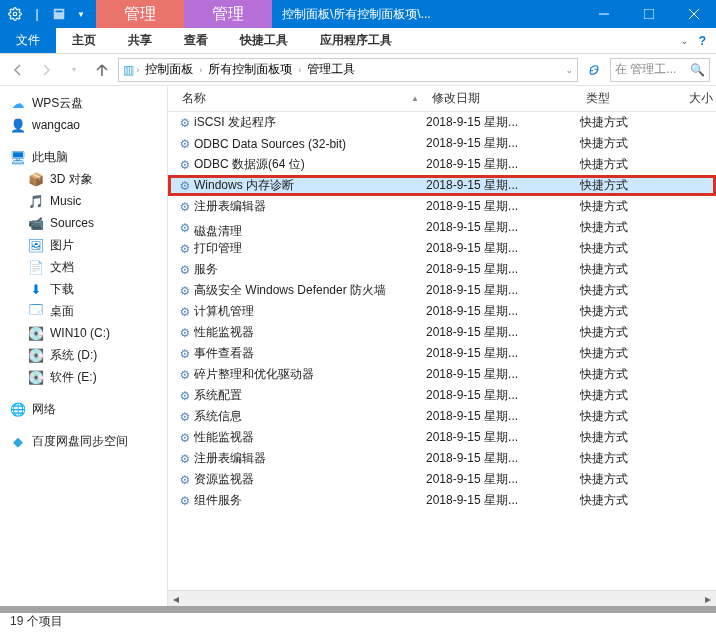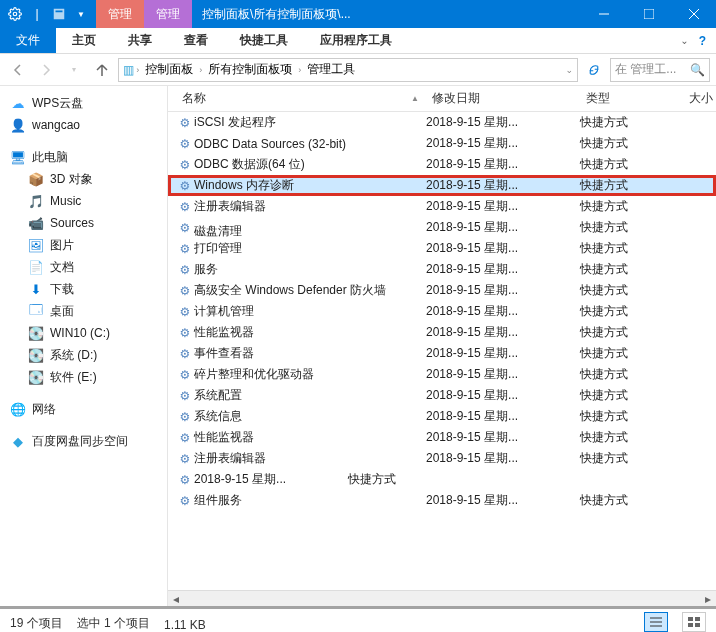--- a/index.html
+++ b/index.html
@@ -2,21 +2,21 @@
 <html><head>
 <meta charset="utf-8">
 <style>
 * { margin: 0; padding: 0; box-sizing: border-box; font-family: "Microsoft YaHei", "Segoe UI", sans-serif; font-size: 12px; }
 body { width: 716px; height: 632px; background: #fff; overflow: hidden; display: flex; flex-direction: column; }
 
 .titlebar { height: 28px; background: #0078d7; display: flex; align-items: center; color: #fff; }
 .titlebar .qat { display: flex; align-items: center; padding: 0 4px; height: 100%; }
 .titlebar .qat span { width: 22px; height: 100%; display: flex; align-items: center; justify-content: center; cursor: pointer; }
 .titlebar .context-tabs { display: flex; height: 100%; }
-.titlebar .ctab { padding: 0 12px; display: flex; align-items: center; color: #fff; font-size: 12px; }
+.titlebar .ctab { padding: 0 28px; display: flex; align-items: center; color: #fff; font-size: 16px; }
 .titlebar .ctab.t1 { background: #e8746b; }
 .titlebar .ctab.t2 { background: #b56fd6; }
 .titlebar .title { flex: 1; padding: 0 10px; white-space: nowrap; overflow: hidden; text-overflow: ellipsis; }
 .titlebar .winbtns { display: flex; height: 100%; }
 .titlebar .winbtn { width: 45px; display: flex; align-items: center; justify-content: center; cursor: pointer; }
 
 .ribbon { height: 26px; background: #fff; display: flex; align-items: stretch; border-bottom: 1px solid #ddd; }
 .ribbon .file { background: #0078d7; color: #fff; padding: 0 16px; display: flex; align-items: center; cursor: pointer; }
 .ribbon .tab { padding: 0 16px; display: flex; align-items: center; color: #333; cursor: pointer; font-weight: bold; }
 .ribbon .spacer { flex: 1; }
@@ -44,21 +44,21 @@
 .c-name { flex: 0 0 250px; display:flex; align-items:center; gap:4px;}
 .c-date { flex: 0 0 120px; }
 .c-type { flex: 0 0 80px; margin-left: 34px; }
 .c-size { flex: 0 0 60px; text-align:right;}
 
 .rows { flex: 1; overflow-y: auto; overflow-x: auto; }
 .row { height: 21px; display: flex; align-items: center; padding-left: 8px; cursor: pointer; color: #222; }
 .row.highlighted { outline: 3px solid #d93025; outline-offset: -3px; background: #cce8ff; }
 .row .icon { width: 18px; height: 16px; display: flex; align-items: center; justify-content: center; font-size: 12px; }
 
-.status { height: 26px; border-top: 3px solid #a3a3a3; display: flex; align-items: flex-end; padding: 0 10px; gap: 14px; color: #333; }
+.status { height: 26px; border-top: 7px solid #a3a3a3; display: flex; align-items: flex-start; padding: 0 10px; gap: 14px; color: #333; flex-direction: column; }
 .status .spacer { flex: 1; }
 .status .viewbtn { width: 24px; height: 20px; border: 1px solid #ccc; display:flex; align-items:center; justify-content:center; cursor:pointer; }
 .status .viewbtn.active { background: #cce8ff; border-color:#0078d7; }
 
 svg { display: block; }
 .scrollbar-h { height:16px; background:#f0f0f0; border-top:1px solid #ddd; display:flex; align-items:center; }
 .scrollbar-h .arrow{ width:16px; height:16px; display:flex; align-items:center; justify-content:center; color:#666;}
 .scrollbar-h .track{ flex:1; height:16px; position:relative;}
 </style>
 </head>
@@ -338,20 +338,21 @@
           <span class="c-type">快捷方式</span>
         </div>
         <div class="row">
           <span class="icon" style="color: rgb(90, 138, 194);">⚙</span>
           <span class="c-name" style="flex: 0 0 232px;">注册表编辑器</span>
           <span class="c-date">2018-9-15 星期...</span>
           <span class="c-type">快捷方式</span>
         </div>
         <div class="row">
           <span class="icon" style="color: rgb(90, 138, 194);">⚙</span>
+          <span class="c-name" style="flex: 0 0 232px;">资源监视器</span>
           <span class="c-date">2018-9-15 星期...</span>
           <span class="c-type">快捷方式</span>
         </div>
         <div class="row">
           <span class="icon" style="color: rgb(90, 138, 194);">⚙</span>
           <span class="c-name" style="flex: 0 0 232px;">组件服务</span>
           <span class="c-date">2018-9-15 星期...</span>
           <span class="c-type">快捷方式</span>
         </div>
       </div>

